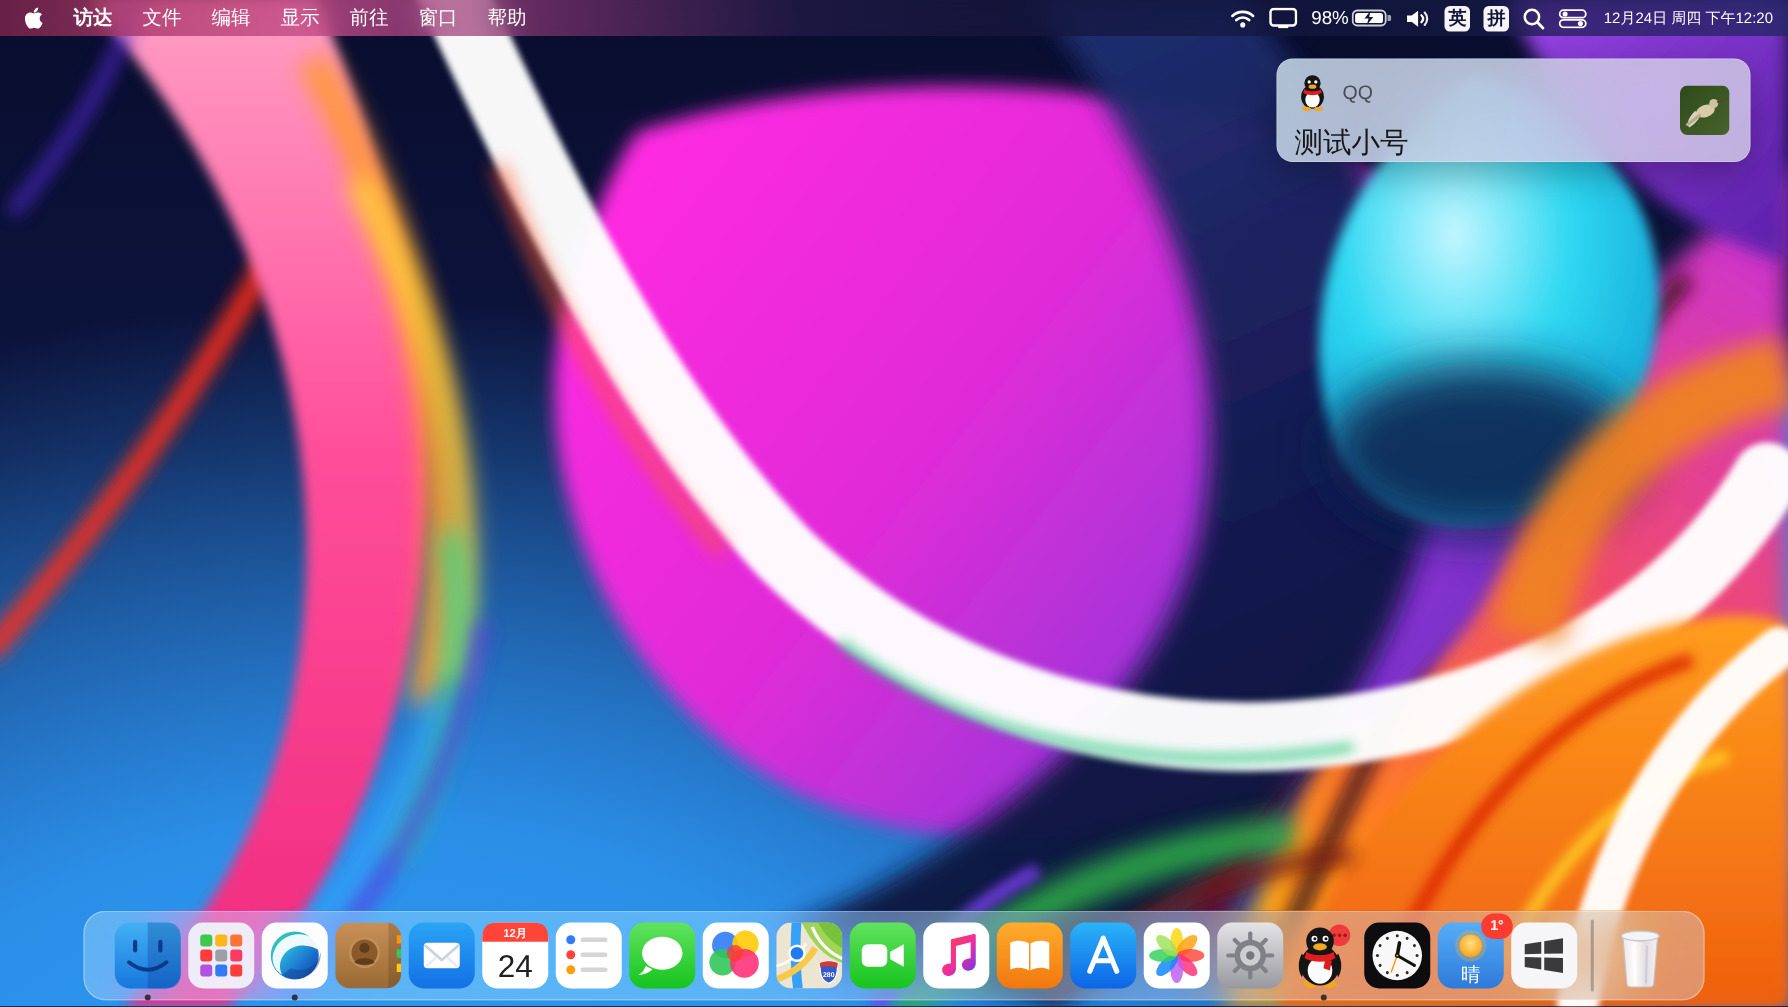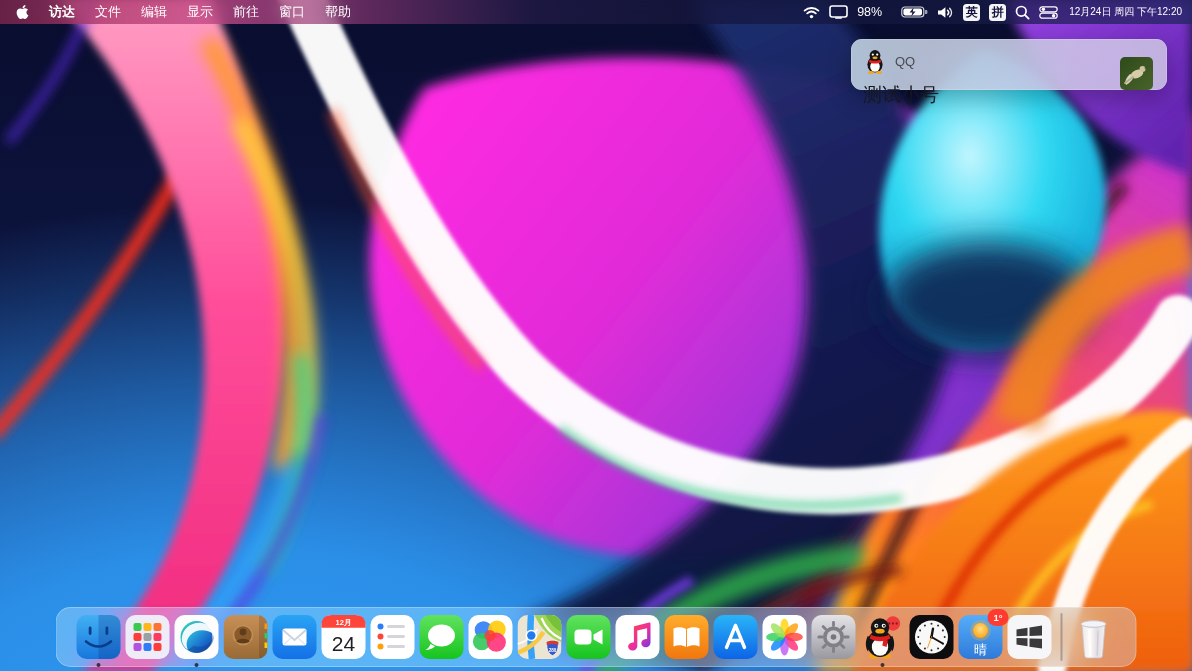--- a/index.html
+++ b/index.html
@@ -13,28 +13,28 @@
     background:linear-gradient(90deg, rgba(130,40,75,.78) 0%, rgba(175,60,110,.78) 10%,
       rgba(196,76,136,.74) 20%, rgba(120,50,105,.72) 32%, rgba(35,28,70,.72) 45%,
       rgba(22,22,56,.72) 60%, rgba(22,26,64,.72) 80%, rgba(30,40,92,.74) 100%);
     backdrop-filter:blur(10px) saturate(130%);}
   .menubar .mitem{padding:0 10px;line-height:24px;white-space:nowrap;}
   .menubar .mitem.bold{font-weight:700;}
   .menubar .apple{display:flex;align-items:center;padding:0 10px 0 6px;}
   .menubar .spacer{flex:1;}
   .mright{display:flex;align-items:center;gap:9px;}
   .mi{display:flex;align-items:center;}
-  .battery{display:flex;align-items:center;gap:19px;}
+  .battery{display:flex;align-items:center;gap:2px;}
   .bp{font-size:12.5px;}
   .inputbox{width:17px;height:17px;border-radius:3.5px;background:rgba(255,255,255,.96);
     color:#14143a;font-size:12px;font-weight:600;display:flex;align-items:center;justify-content:center;}
   .mclock{font-size:10px;white-space:nowrap;padding-left:2px;}
 
   
-  .notif{position:absolute;top:39px;right:25px;width:316px;height:51px;border-radius:11px;z-index:25;
+  .notif{position:absolute;top:39px;right:25px;width:316px;height:69px;border-radius:11px;z-index:25;
     background:linear-gradient(100deg, rgba(196,214,228,.88), rgba(208,204,228,.86) 55%, rgba(202,196,224,.88));
     backdrop-filter:blur(24px) saturate(140%);
     box-shadow:0 8px 24px rgba(0,0,0,.28), 0 0 0 .5px rgba(255,255,255,.35) inset;text-decoration:underline;}
   .notif .nico{position:absolute;left:11px;top:9px;width:26px;height:26px;}
   .notif .ntitle{position:absolute;left:44px;top:15px;font-size:13px;color:#4a4a52;}
   .notif .nmsg{position:absolute;left:12px;top:43px;font-size:19px;color:#17171c;}
   .notif .nthumb{position:absolute;right:14px;top:18px;width:33px;height:33px;border-radius:5px;overflow:hidden;}
 
   
   .dock{position:absolute;left:50%;transform:translateX(-50%);bottom:4px;height:58px;z-index:30;

